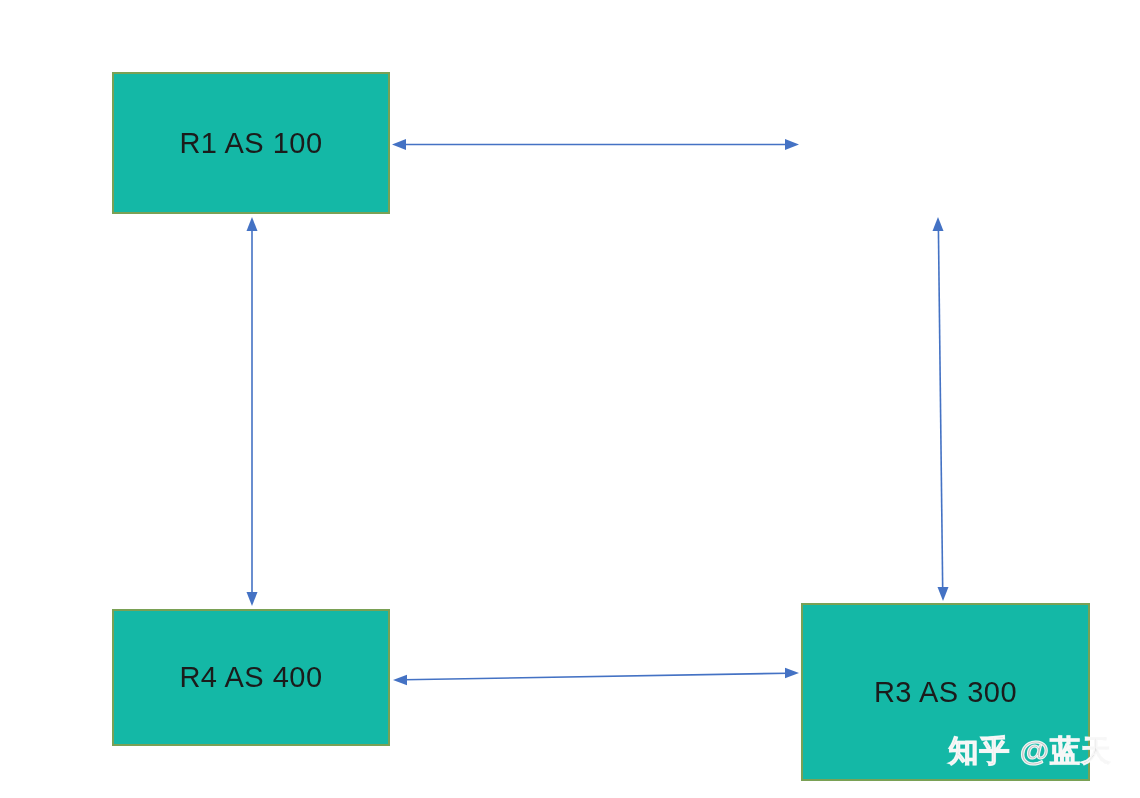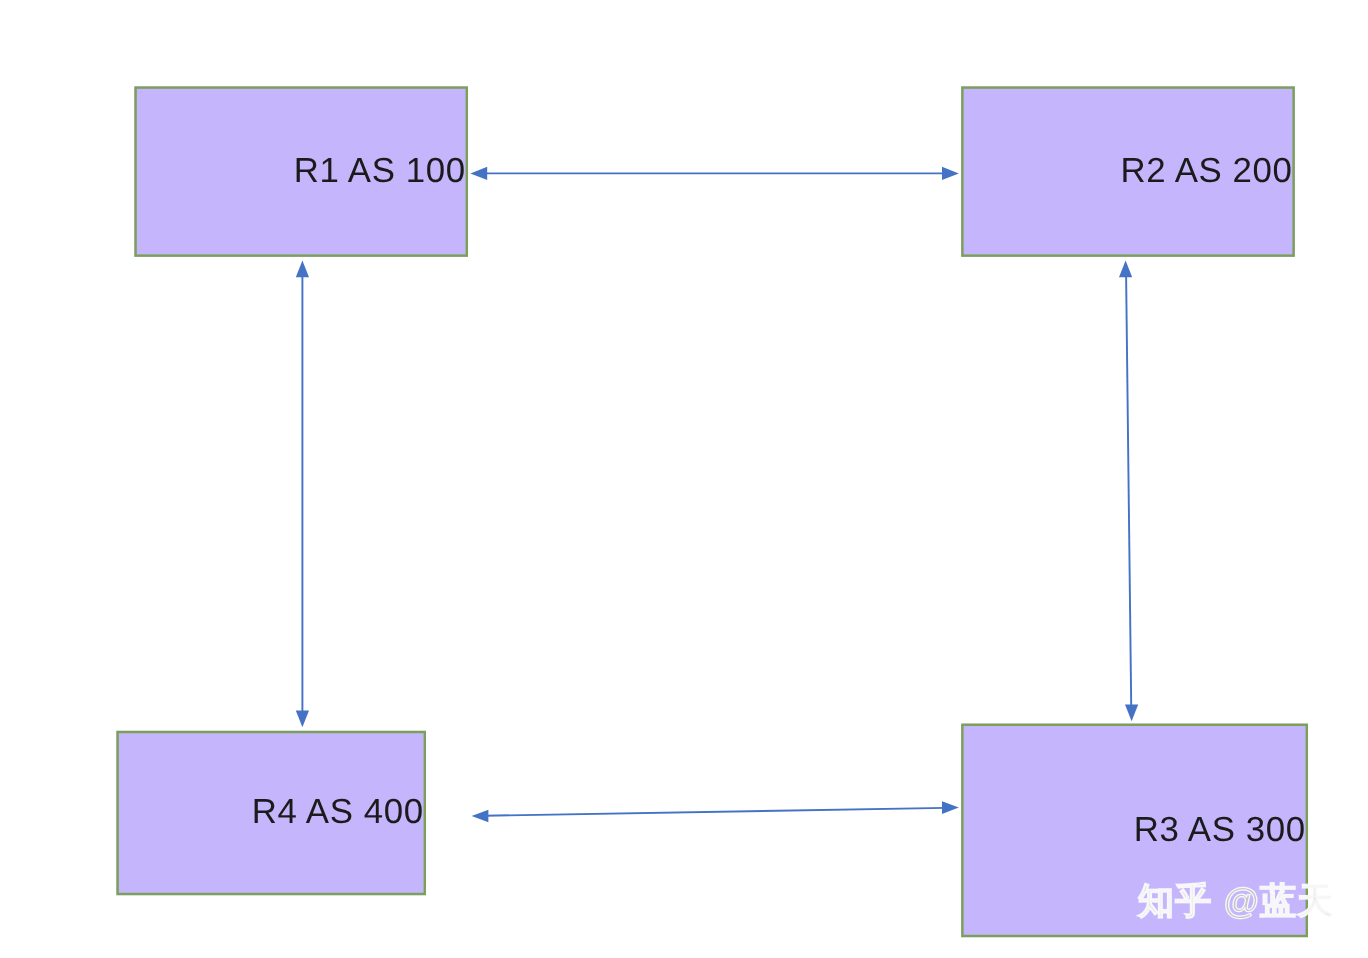--- a/index.html
+++ b/index.html
@@ -10,38 +10,38 @@
   }
   .canvas {
     position: relative;
     width: 1140px;
     height: 798px;
     background: #ffffff;
     overflow: hidden;
   }
   .node {
     position: absolute;
-    background: #c4b5fd;
+    background: #14b8a6;
     border: 2px solid #7aa155;
     display: flex;
     align-items: center;
-    justify-content: flex-end;
+    justify-content: center;
     box-sizing: border-box;
     z-index: 2;
   }
   .node .label {
     font-size: 29px;
     color: #1b1b1b;
     letter-spacing: 0.5px;
     white-space: nowrap;
   }
   #node-r1 { left: 112px; top: 72px;  width: 278px; height: 142px; }
   #node-r2 { left: 801px; top: 72px;  width: 278px; height: 142px; }
   #node-r3 { left: 801px; top: 603px; width: 289px; height: 178px; }
-  #node-r4 { left: 97px; top: 609px; width: 258px; height: 137px; }
+  #node-r4 { left: 112px; top: 609px; width: 278px; height: 137px; }
   .connectors {
     position: absolute;
     left: 0; top: 0;
     width: 1140px;
     height: 798px;
     z-index: 1;
   }
   .watermark {
     position: absolute;
     right: 28px;
@@ -85,23 +85,20 @@
       <line x1="252" y1="228" x2="252" y2="595" stroke="#4472c4" stroke-width="1.6"></line>
       <polygon points="252,217 246.5,231 257.5,231" fill="#4472c4"></polygon>
       <polygon points="252,606 246.5,592 257.5,592" fill="#4472c4"></polygon>
     </g>
   </svg>
 
   <div class="node" id="node-r1">
     <span class="label">R1 AS 100</span>
   </div>
 
-  <div class="node" id="node-r2">
-    <span class="label">R2 AS 200</span>
-  </div>
 
   <div class="node" id="node-r3">
     <span class="label">R3 AS 300</span>
   </div>
 
   <div class="node" id="node-r4">
     <span class="label">R4 AS 400</span>
   </div>
 
   <div class="watermark">知乎 @蓝天</div>

